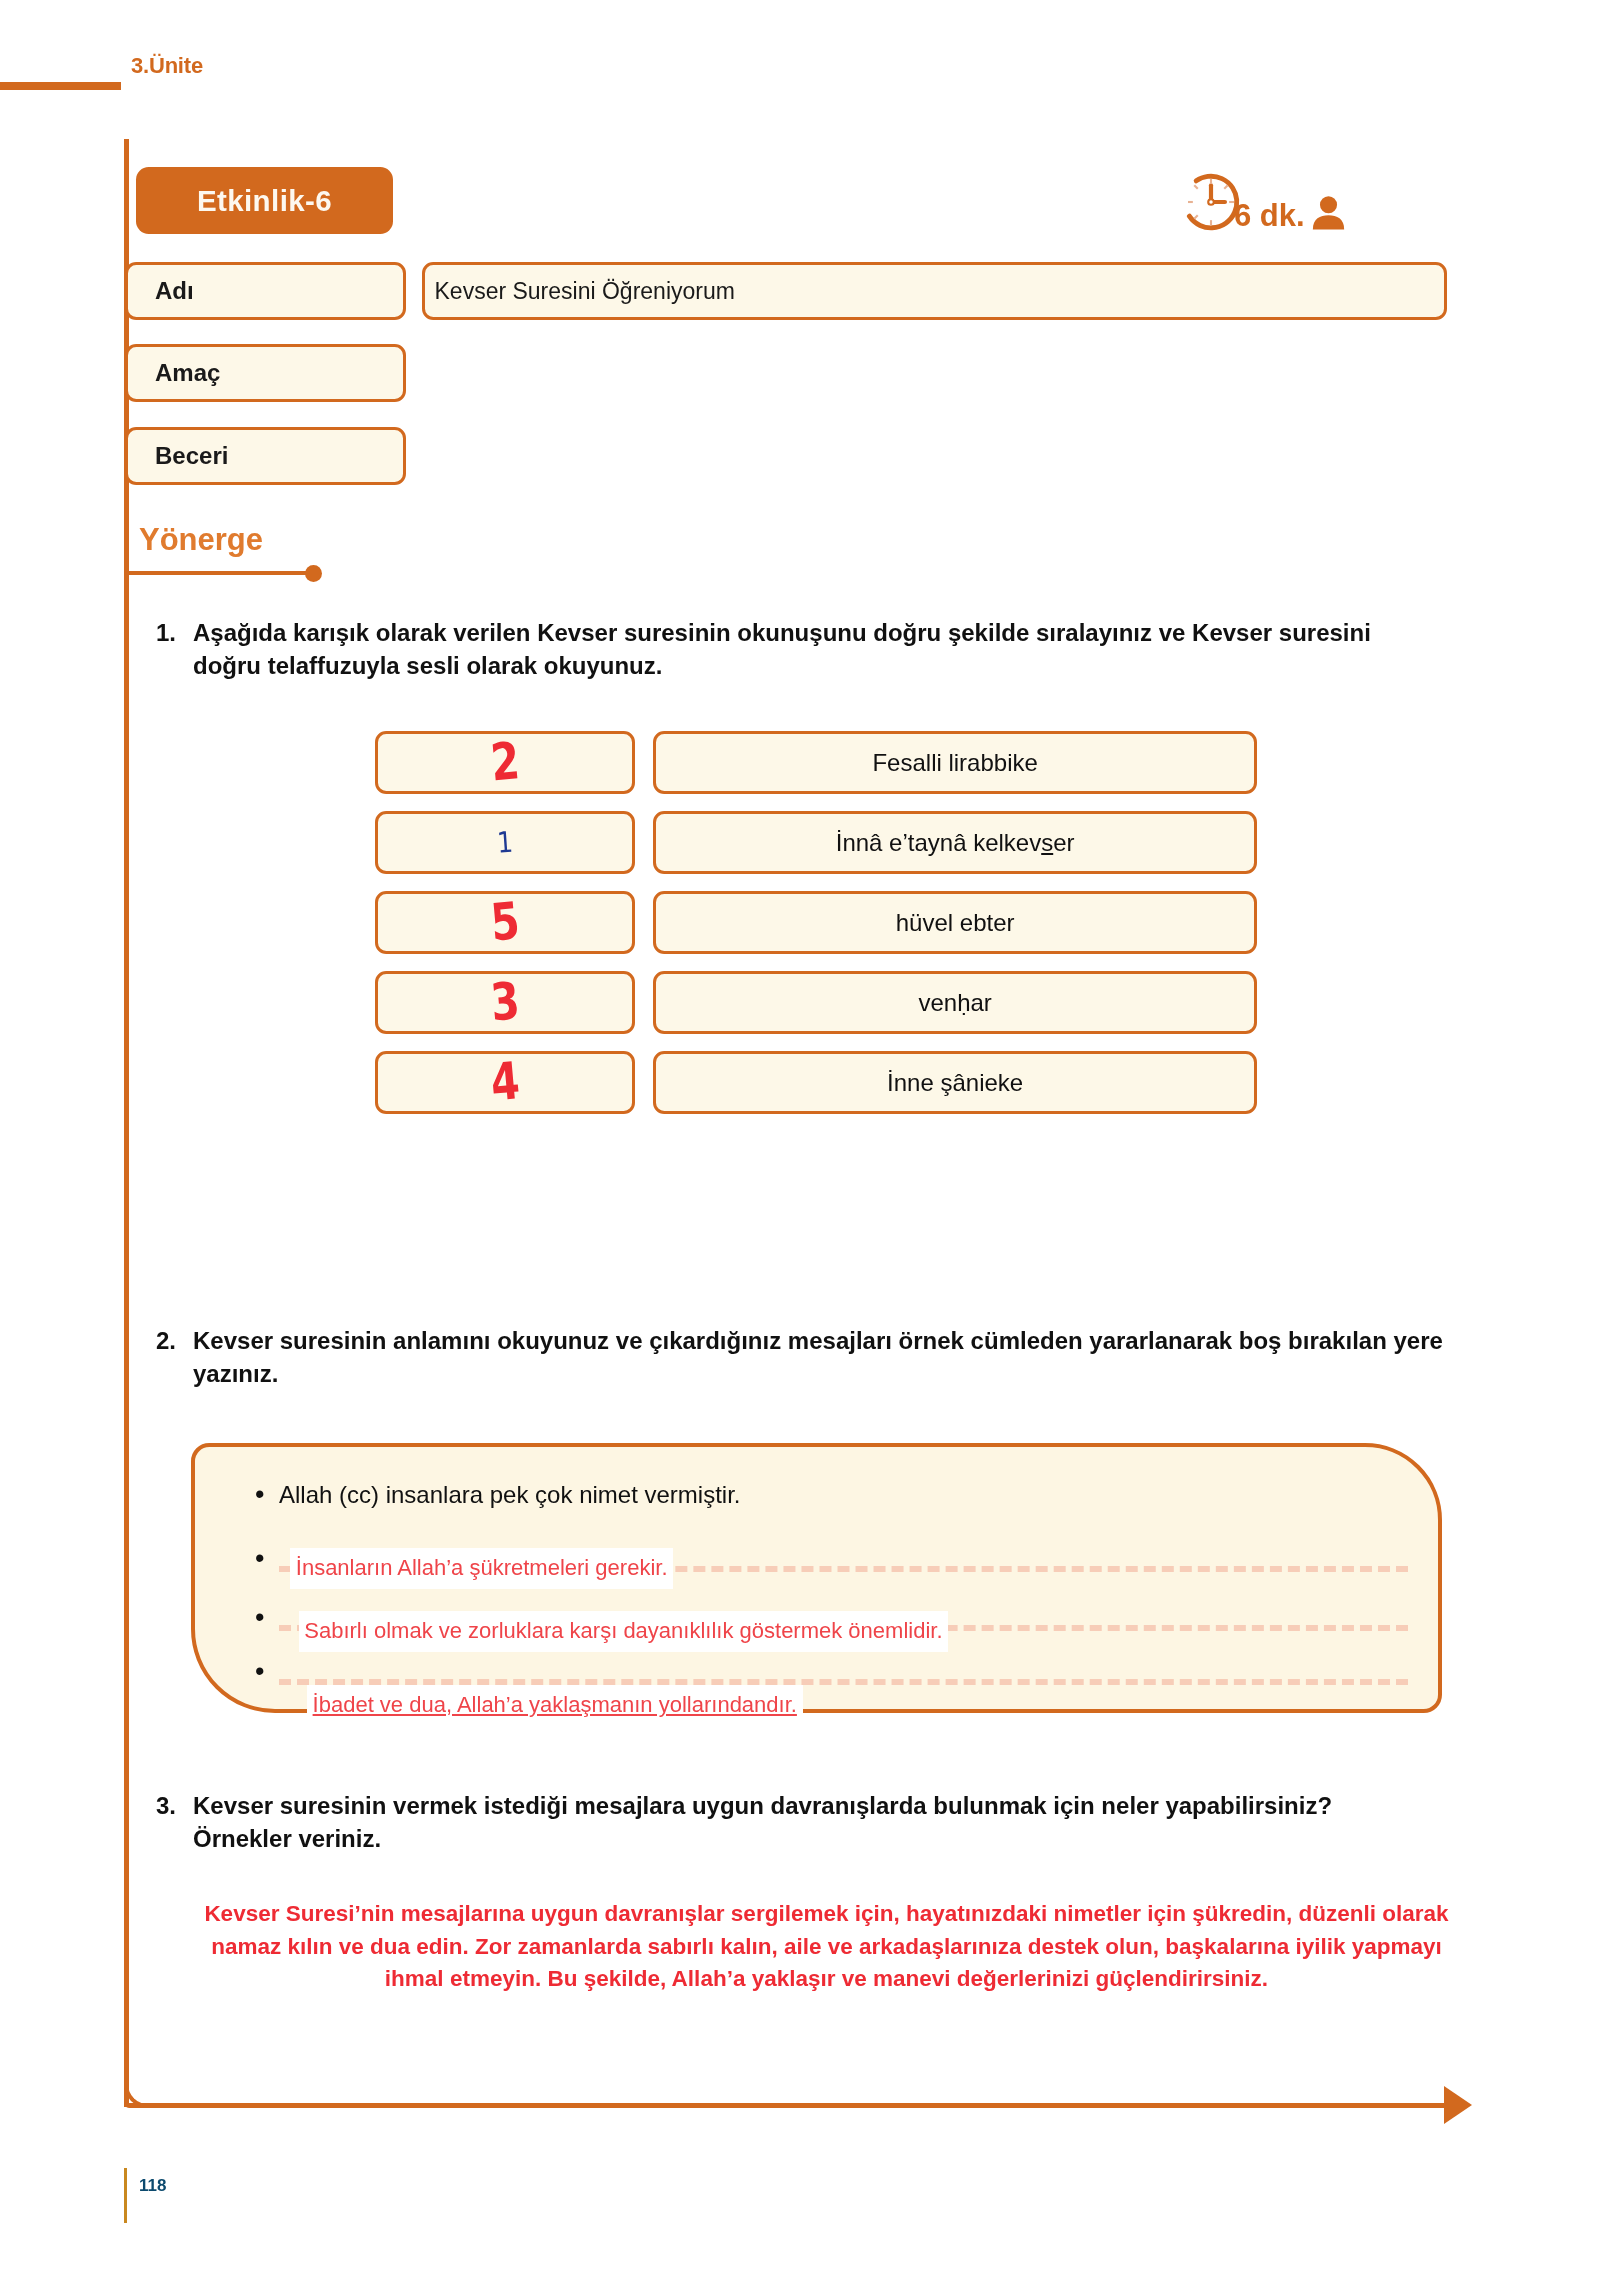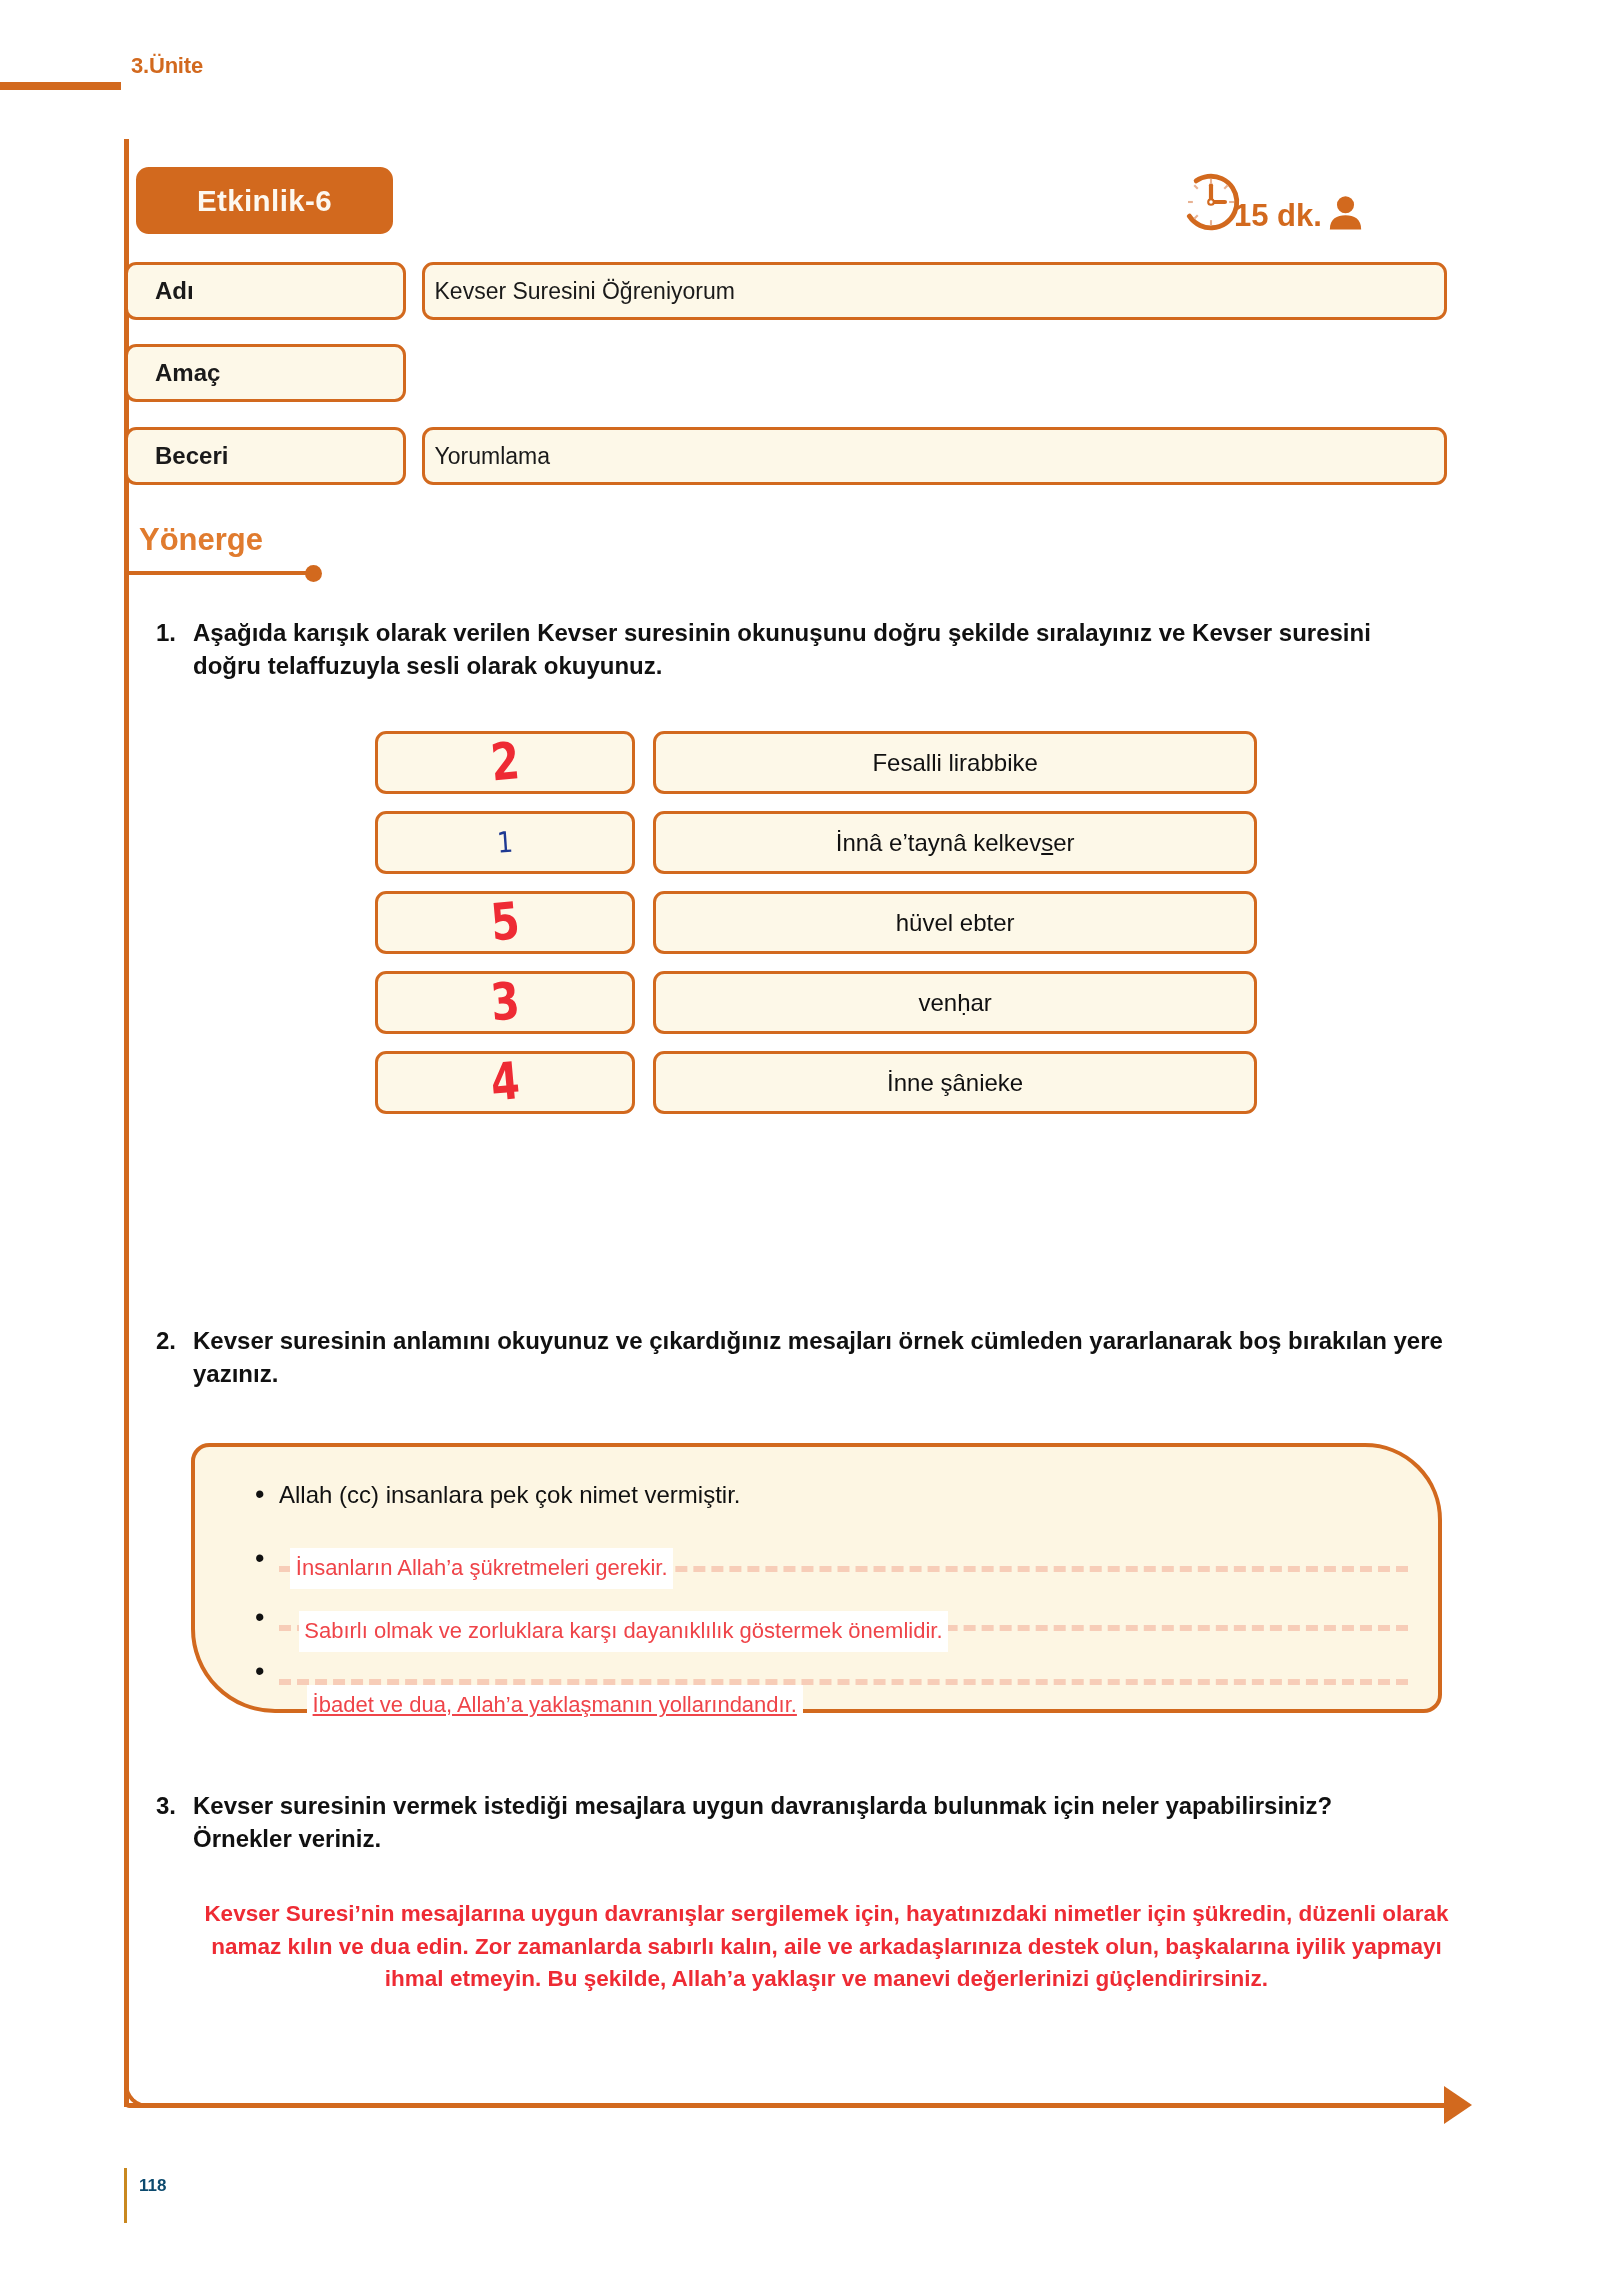--- a/index.html
+++ b/index.html
@@ -360,37 +360,36 @@
     <line x1="43" y1="43" x2="63" y2="43" stroke="#d2691e" stroke-width="6" stroke-linecap="round"></line>
     <circle cx="43" cy="43" r="4" fill="#fff" stroke="#d2691e" stroke-width="3"></circle>
     <line x1="43" y1="10" x2="43" y2="17" stroke="#e8b293" stroke-width="3"></line>
     <line x1="43" y1="69" x2="43" y2="76" stroke="#e8b293" stroke-width="3"></line>
     <line x1="10" y1="43" x2="17" y2="43" stroke="#e8b293" stroke-width="3"></line>
     <line x1="69" y1="43" x2="76" y2="43" stroke="#e8b293" stroke-width="3"></line>
     <line x1="19" y1="19" x2="24" y2="24" stroke="#e8b293" stroke-width="3"></line>
     <line x1="62" y1="24" x2="67" y2="19" stroke="#e8b293" stroke-width="3"></line>
     <line x1="19" y1="67" x2="24" y2="62" stroke="#e8b293" stroke-width="3"></line>
   </svg>
-  <span id="duration-text">15 dk.</span>
+  <span id="duration-text">6 dk.</span>
   <svg id="person-icon" width="37" height="37" viewBox="0 0 52 52">
     <circle cx="26" cy="15" r="12" fill="#d2691e"></circle>
     <path d="M4 50 C4 35 14 30 26 30 C38 30 48 35 48 50 Z" fill="#d2691e"></path>
   </svg>
 </div>
 
 <div class="info-row" id="row-adi">
   <div class="info-key">Adı</div>
   <div class="info-val">Kevser Suresini Öğreniyorum</div>
 </div>
 <div class="info-row" id="row-amac">
   <div class="info-key">Amaç</div>
 </div>
 <div class="info-row" id="row-beceri">
   <div class="info-key">Beceri</div>
-  <div class="info-val">Yorumlama</div>
 </div>
 
 <div id="yonerge-title">Yönerge</div>
 <div id="yonerge-line"></div>
 <div id="yonerge-dot"></div>
 
 <div class="question" id="q1">
   <span class="q-num">1.</span>
   <span class="q-text">Aşağıda karışık olarak verilen Kevser suresinin okunuşunu doğru şekilde sıralayınız ve Kevser suresini doğru telaffuzuyla sesli olarak okuyunuz.</span>
 </div>

